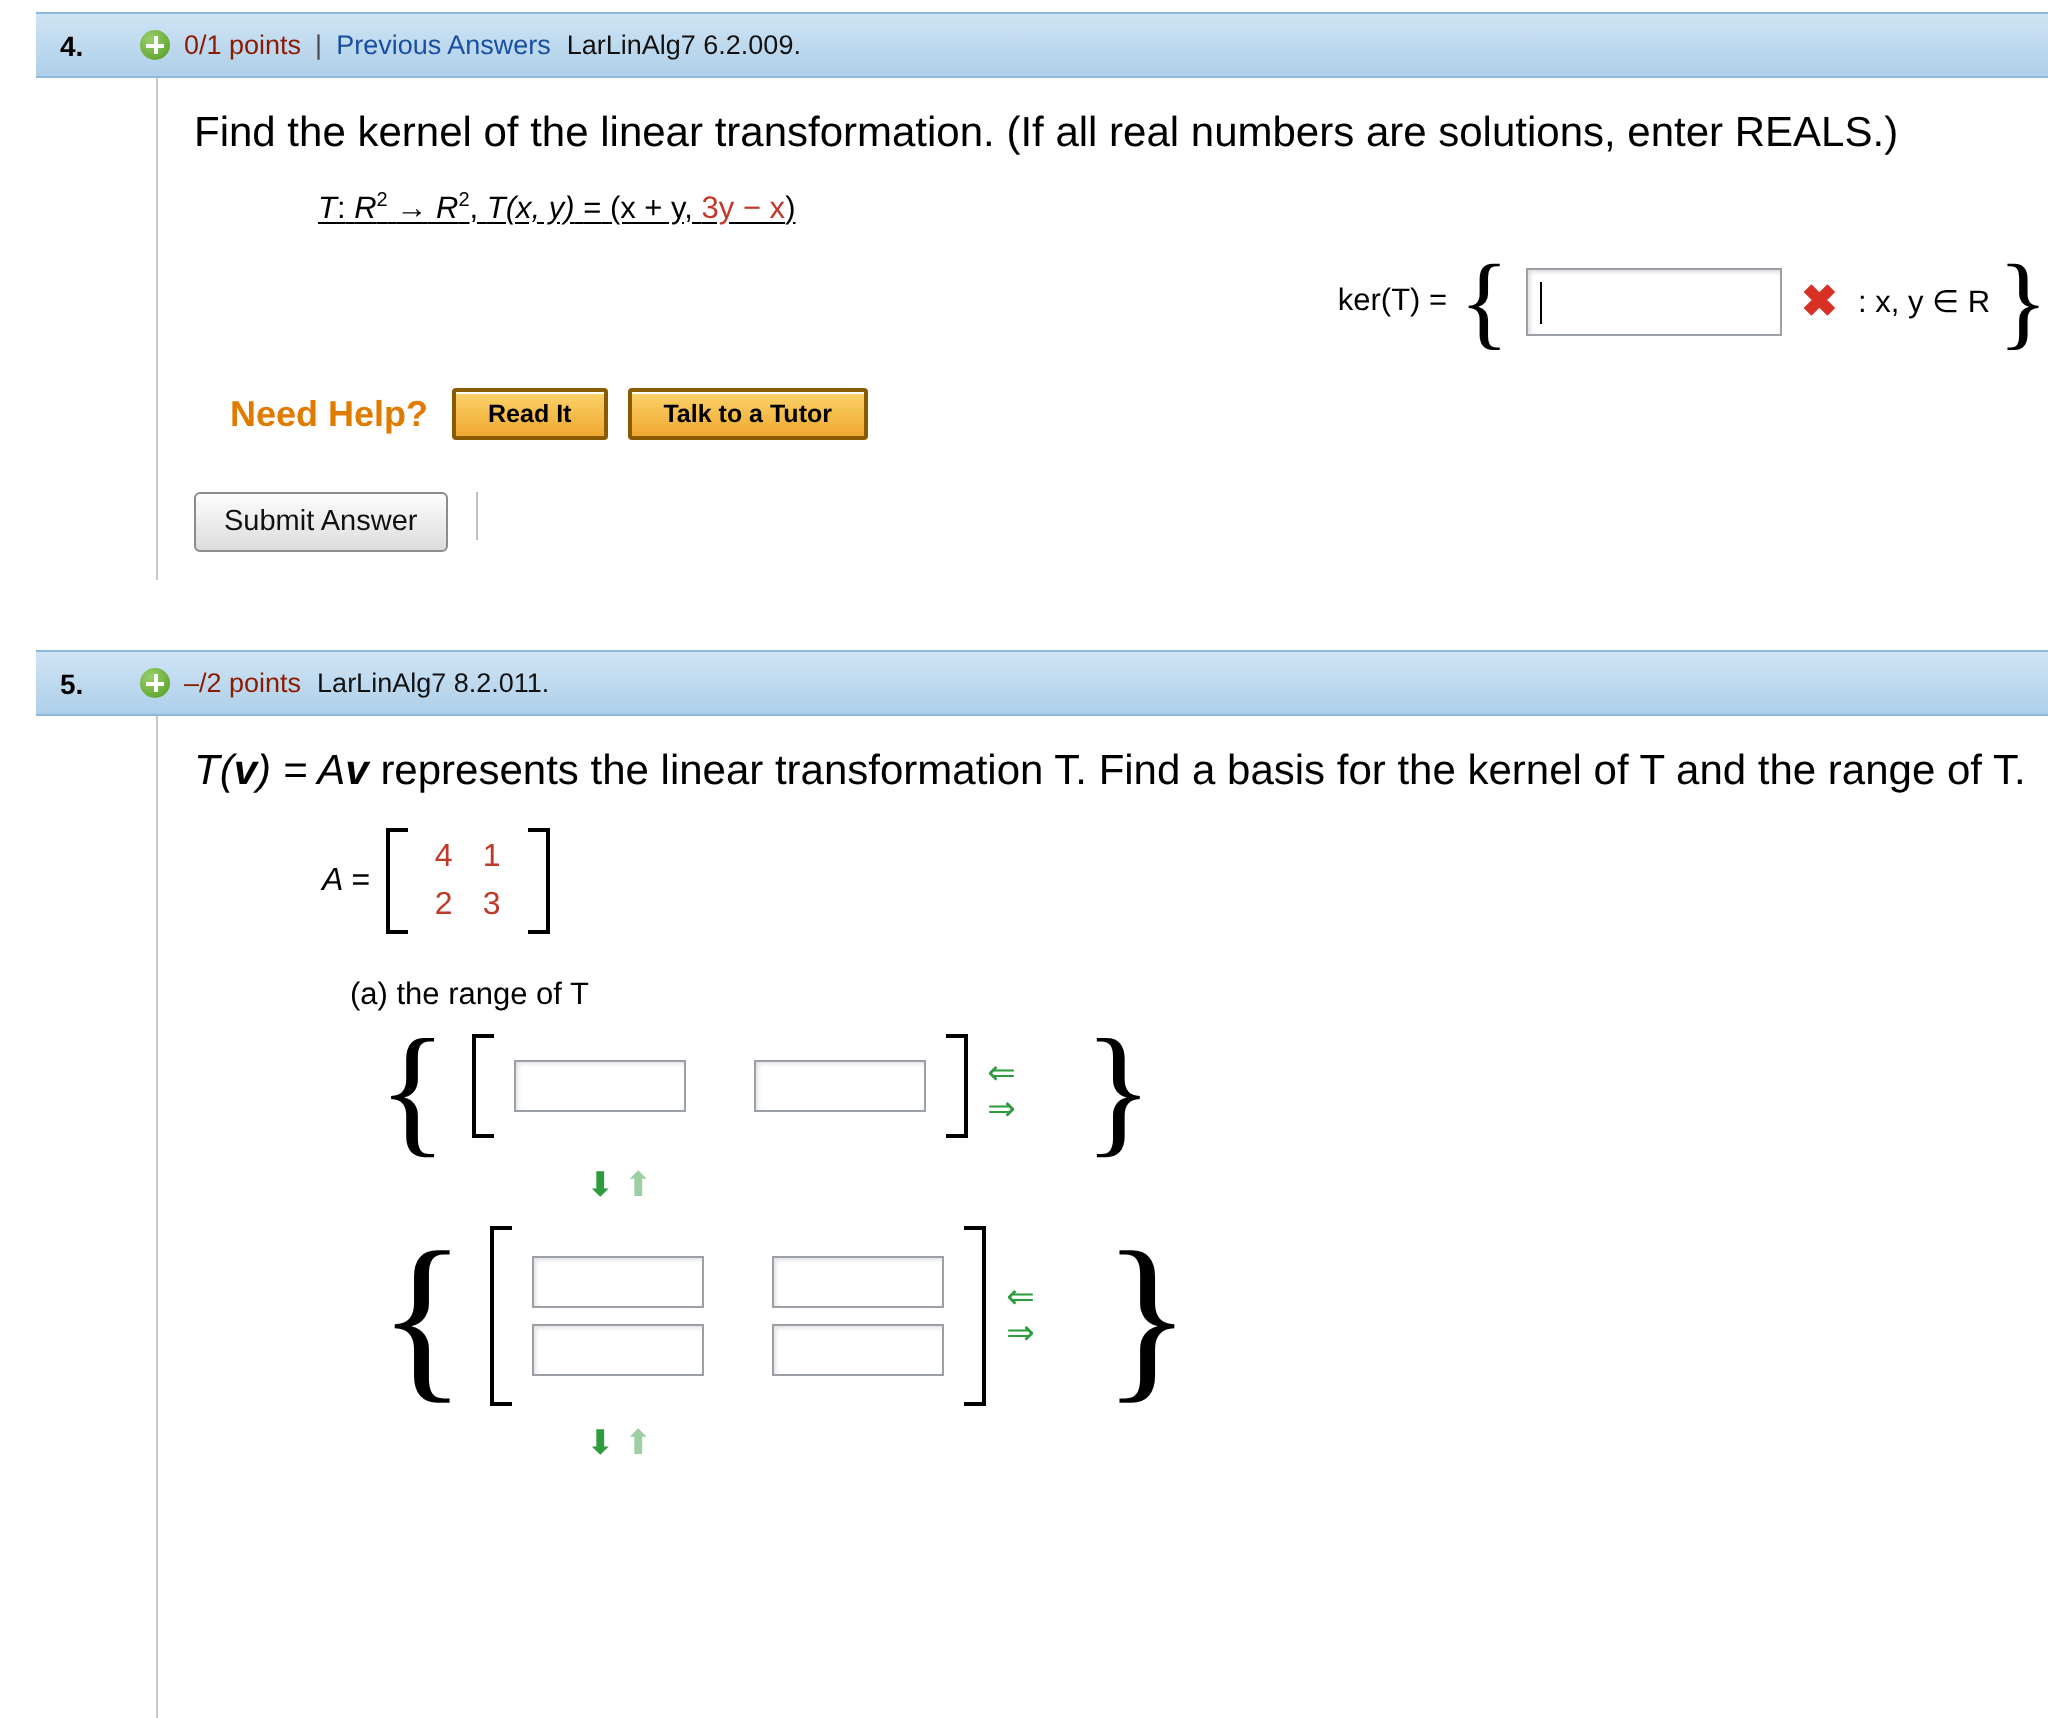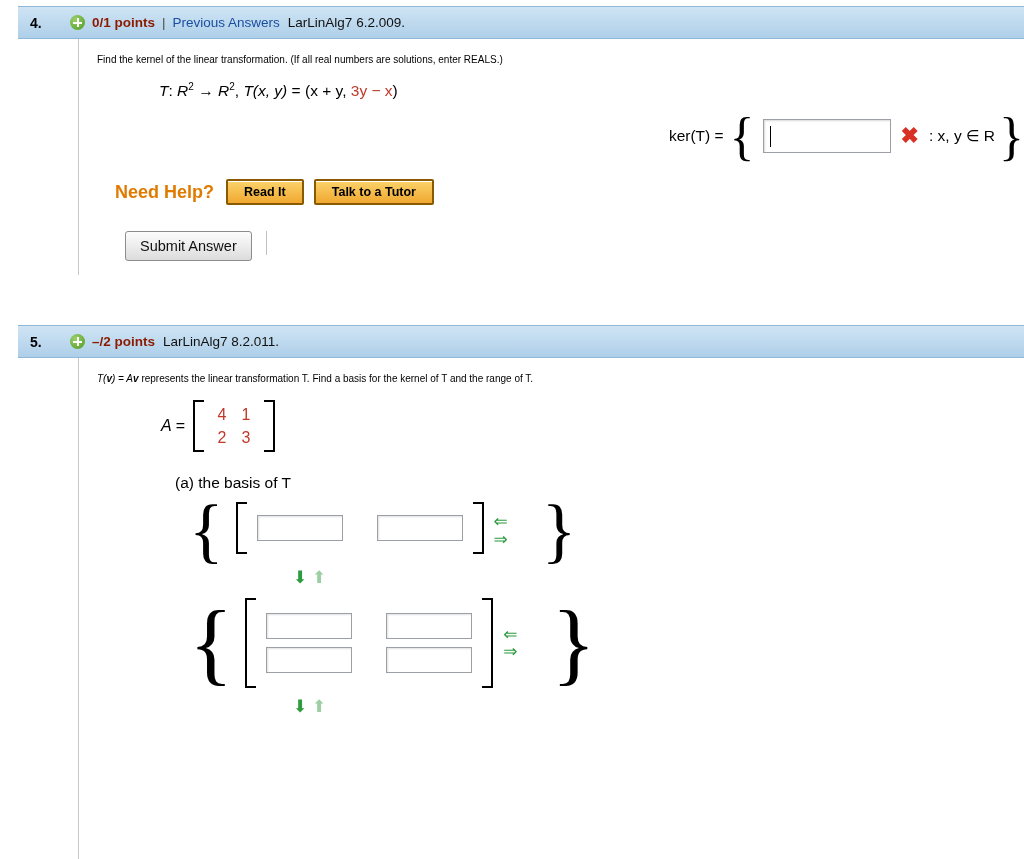--- a/index.html
+++ b/index.html
@@ -29,36 +29,36 @@
   .plusicon{
     display:inline-block;width:15px;height:15px;border-radius:50%;
     background:radial-gradient(circle at 35% 30%,#9ad06a,#4f9a20);
     position:relative;margin-right:7px;flex:none;
   }
   .plusicon:before,.plusicon:after{
     content:"";position:absolute;background:#fff;
   }
   .plusicon:before{left:3px;top:6.5px;width:9px;height:2px;}
   .plusicon:after{left:6.5px;top:3px;width:2px;height:9px;}
-  .points{color:#8b1a00;font-weight:bold;font-size:13.5px;}
+  .points{color:#8b1a00;font-weight:normal;font-size:13.5px;}
   .points.neg{color:#8b1a00;}
   .sep{color:#4a4a4a;margin:0 7px;font-size:13.5px;}
   .prevans{color:#1a4fa0;font-size:13.5px;}
   .qcode{color:#111;font-size:13.5px;margin-left:8px;text-align:center;}
 
   .qbody{
     border-left:1px solid #c8c8c8;
     margin-left:60px;
     padding:14px 0 0 18px;
     position:relative;
     min-height:30px;
   }
 
-  .stmt{font-size:10px;line-height:1.35;}
-  .mathline{margin:14px 18px 0 62px;font-size:15.5px;}
+  .stmt{font-size:21px;line-height:1.35;}
+  .mathline{margin:14px 18px 0 62px;font-size:15.5px;text-decoration:underline;}
   i{font-style:italic;}
   .red{color:#c0392b;}
   sup{font-size:10px;vertical-align:super;}
 
   
   .kerrow{display:flex;align-items:center;margin:16px 0 0 18px;justify-content:flex-end;}
   .kerlabel{font-size:15.5px;margin-right:6px;}
   .brace{
     font-size:52px;line-height:0.8;font-family:"Liberation Serif",serif;
     font-weight:300;color:#000;
@@ -86,21 +86,21 @@
     background:linear-gradient(#fbd36b,#f0a830);
     color:#000;font-weight:bold;font-size:12.5px;
     padding:4px 16px;border-radius:2px;margin-right:10px;
     box-shadow:0 1px 0 #fff inset;
     cursor:pointer;
   }
 
   
   .actions{
     display:flex;
-    margin:26px 0 0 28px;padding-bottom:14px;
+    margin:26px 0 0 0;padding-bottom:14px;
   }
   .gbtn{
     border:1px solid #8c8c8c;
     background:linear-gradient(#fdfdfd,#dcdcdc);
     padding:6px 14px;font-size:14.5px;border-radius:3px;cursor:pointer;color:#111;
   }
   .gbtn + .gbtn{margin-left:9px;}
   .vsep{width:1px;height:24px;background:#c0c0c0;margin:0 14px;}
 
   
@@ -219,21 +219,21 @@
             <span class="mrow">
               <span class="mcell">2</span>
               <span class="mcell">3</span>
             </span>
           </span>
           <span class="bk right"></span>
         </span>
       </div>
 
       <div class="parta">
-        <span>(a) the basis of T</span>
+        <span>(a) the range of T</span>
       </div>
 
       <div class="vecgroup">
         <span class="brace" style="font-size:72px;">{</span>
         <span class="vbracket" style="height:52px;margin-left:12px;">
           <span class="bk left"></span>
           <span class="vinputs">
             <span class="vrow">
               <span class="vbox"></span>
               <span class="vbox" style="margin-left:28px;"></span>

